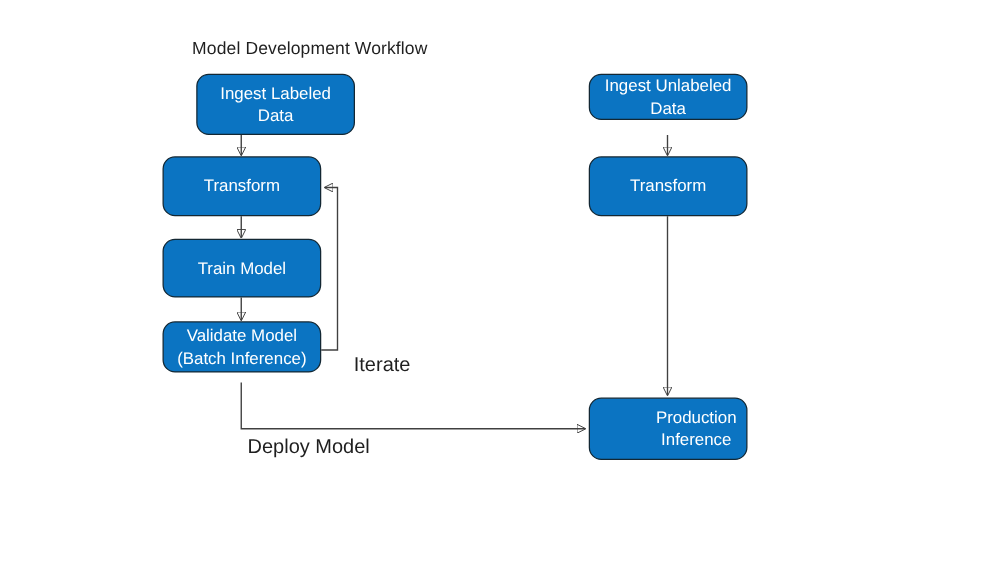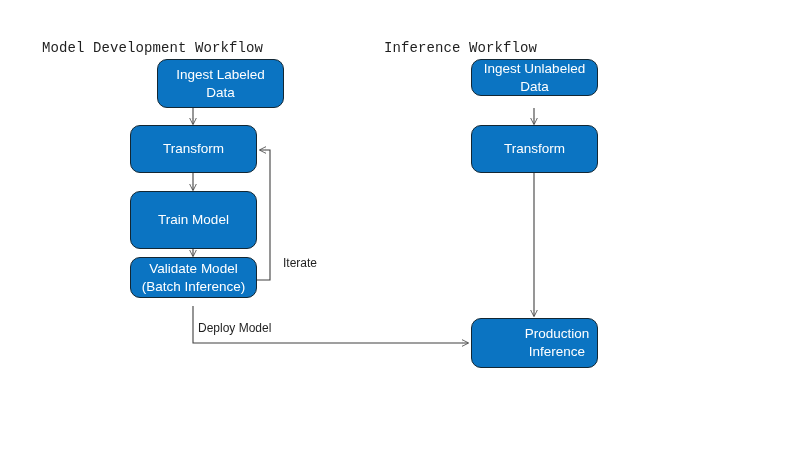--- a/index.html
+++ b/index.html
@@ -19,26 +19,25 @@
   .canvas {
     position: relative;
     width: 800px;
     height: 450px;
     background: var(--background);
     overflow: hidden;
   }
   .wf-title {
     position: absolute;
     width: 300px;
-    text-align: left;
+    text-align: right;
     font-size: 14px;
     color: var(--label-text);
-    top: 40px;
+    top: 30px;
     letter-spacing: 0.1px;
-    font-family: Liberation Mono, monospace;
   }
   .wf-title.left  { left: 42px; }
   .wf-title.right { left: 384px; }
   .node {
     position: absolute;
     width: 127px;
     background: var(--box-fill);
     border: 1.4px solid var(--box-border);
     border-radius: 10px;
     color: var(--box-text);
@@ -48,30 +47,31 @@
     align-items: center;
     justify-content: center;
     text-align: center;
     white-space: pre-line;
     padding: 2px 3px;
   }
   .col-left  { left: 130px; }
   .col-right { left: 471px; }
   .n-l1 { top: 59px;  height: 49px; margin-left: 27px; }
   .n-l2 { top: 125px; height: 48px; }
-  .n-l3 { top: 191px; height: 58px; }
+  .n-l3 { top: 191px; height: 47px; }
   .n-l4 { top: 257px; height: 41px; }
   .n-r1 { top: 59px;  height: 37px; }
   .n-r2 { top: 125px; height: 48px; }
   .n-r3 { top: 318px; height: 50px; padding-left: 48px; }
   .edge-label {
     position: absolute;
-    font-size: 12px;
+    font-size: 16px;
     color: var(--label-text);
     white-space: nowrap;
+    margin-top: 28px;
   }
   .edge-label.iterate { left: 283px; top: 256px; }
   .edge-label.deploy  { left: 198px; top: 321px; }
   svg.connectors {
     position: absolute;
     left: 0; top: 0;
     width: 800px;
     height: 450px;
     pointer-events: none;
   }
@@ -80,21 +80,20 @@
     stroke-width: 1.1;
     fill: none;
   }
 </style>
 </head>
 <body>
 
 <div class="canvas">
 
   <div class="wf-title left">Model Development Workflow</div>
-  <div class="wf-title right">Inference Workflow</div>
 
   <svg class="connectors" viewBox="0 0 800 450" xmlns="http://www.w3.org/2000/svg">
     <defs>
       <marker id="arrow" viewBox="0 0 10 10" refX="9" refY="5" markerWidth="6.5" markerHeight="6.5" orient="auto">
         <path d="M0,0 L10,5 L0,10 z" fill="#1a1a1a" stroke="none"></path>
       </marker>
     </defs>
     <line x1="193" y1="108" x2="193" y2="124" marker-end="url(#arrow)"></line>
     <line x1="193" y1="173" x2="193" y2="190" marker-end="url(#arrow)"></line>
     <line x1="193" y1="238" x2="193" y2="256" marker-end="url(#arrow)"></line>

